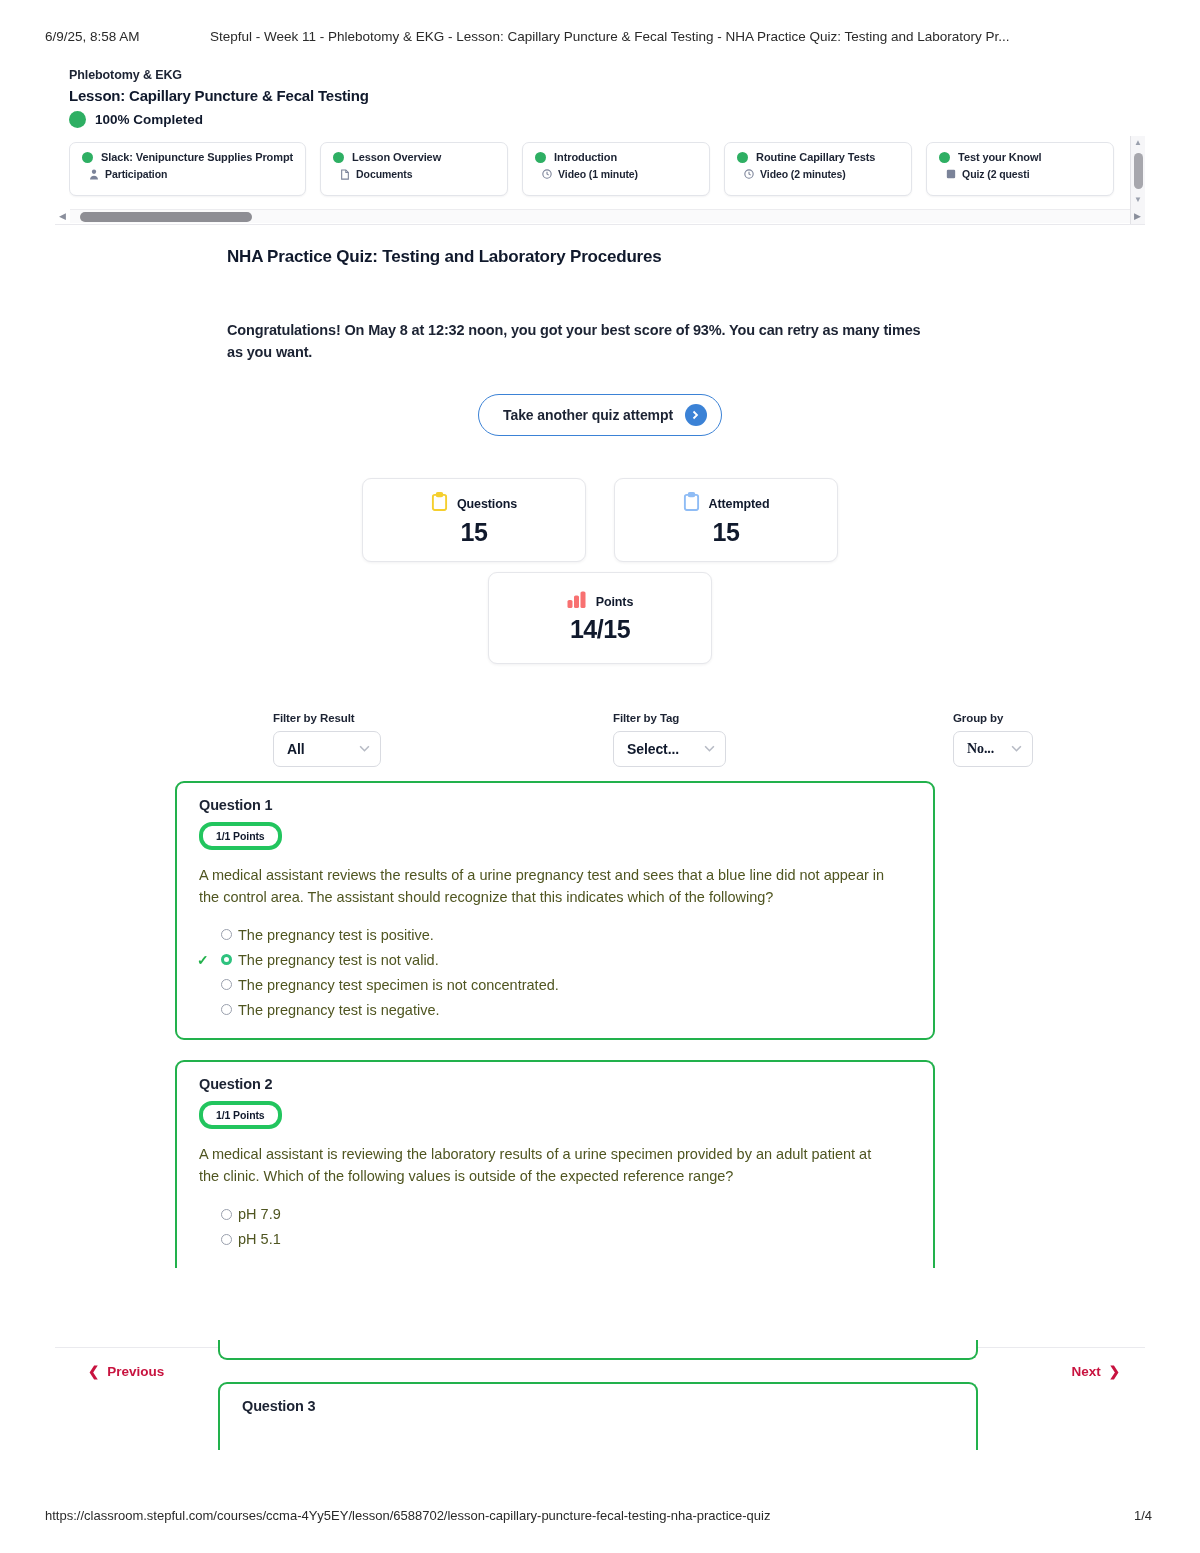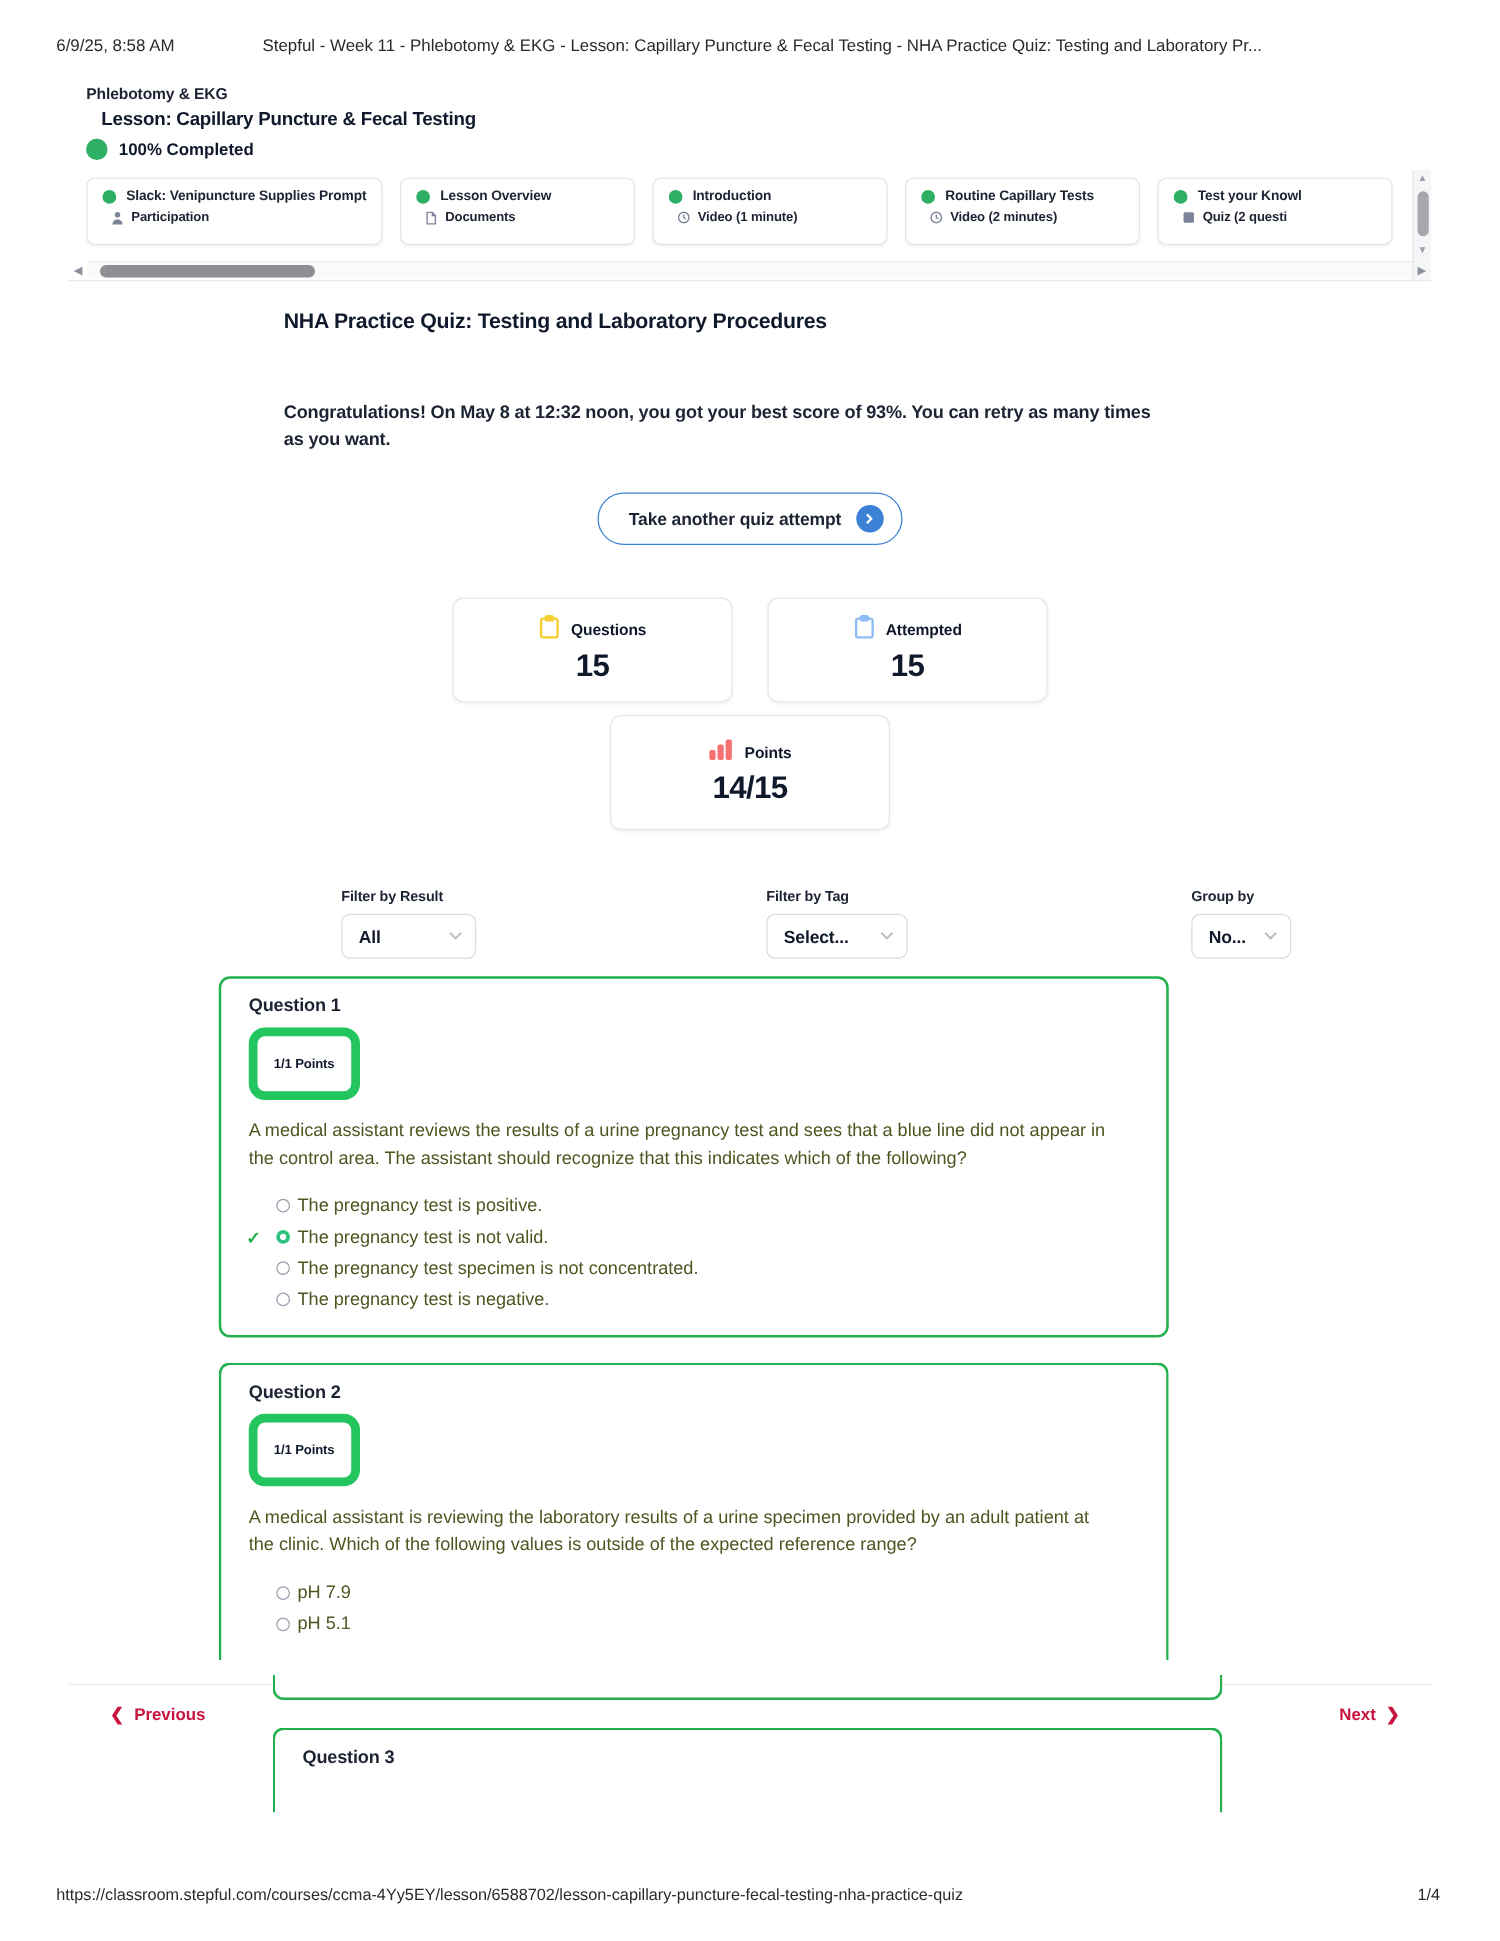--- a/index.html
+++ b/index.html
@@ -58,21 +58,21 @@
   }
   .topbar-spacer { flex: 1; }
   .top-icons { display: flex; align-items: center; gap: 26px; }
   .icon-btn { color: #5a6480; display: block; line-height: 0; }
 
   
   .lesson-head { padding: 14px 0 0 14px; }
   .crumb { font-size: 12.5px; font-weight: bold; color: #1c2333; letter-spacing: -0.1px; }
   .lesson-title {
     font-size: 15px; font-weight: bold; color: #10192c;
-    margin-top: 5px; letter-spacing: -0.2px; margin-left: 12px;
+    margin-top: 5px; letter-spacing: -0.2px;
   }
   .completed-row {
     display: flex; align-items: center; gap: 9px;
     margin-top: 7px;
   }
   .dot-green {
     width: 17px; height: 17px; border-radius: 50%;
     background: #2eaf63; display: inline-block;
   }
   .completed-text { font-size: 13.5px; font-weight: bold; color: #10192c; }
@@ -218,36 +218,36 @@
   }
   .select-box {
     height: 36px; border: 1px solid #d9dbe1; border-radius: 7px;
     background: #fff; display: flex; align-items: center;
     justify-content: space-between; padding: 0 10px 0 13px;
     font-size: 14px; font-weight: bold; color: #10192c;
     cursor: pointer; letter-spacing: -0.1px;
   }
   .select-box.w-all { width: 108px; }
   .select-box.w-sel { width: 113px; }
-  .select-box.w-grp { width: 80px; }
+  .select-box.w-grp { width: 80px; font-family: Liberation Serif, serif; }
   .caret { color: #b6bac4; font-size: 10px; line-height: 0; }
 
   
   .questions { margin: 14px 0 0 120px; width: 760px; }
   .qcard {
     border: 2px solid #22b14c; border-radius: 9px;
     background: #fff; padding: 14px 18px 16px 22px;
     margin-bottom: 20px;
   }
   .qcard.clipped { border-bottom: none; border-radius: 9px 9px 0 0; }
   .qnum { font-size: 14.5px; font-weight: bold; color: #1c2333; letter-spacing: -0.15px; }
   .points-badge {
     display: inline-block; margin-top: 9px;
-    border: 7px solid #22c55e; border-radius: 13px;
-    padding: 16px 13px;
+    border: 4px solid #22c55e; border-radius: 13px;
+    padding: 4px 13px;
     font-size: 10.5px; font-weight: bold; color: #10192c;
     letter-spacing: -0.1px;
   }
   .qtext {
     margin-top: 15px;
     font-size: 14.5px; line-height: 1.5; color: #4f5520;
     max-width: 690px;
   }
   .options { margin: 14px 0 0 22px; }
   .opt-row {

